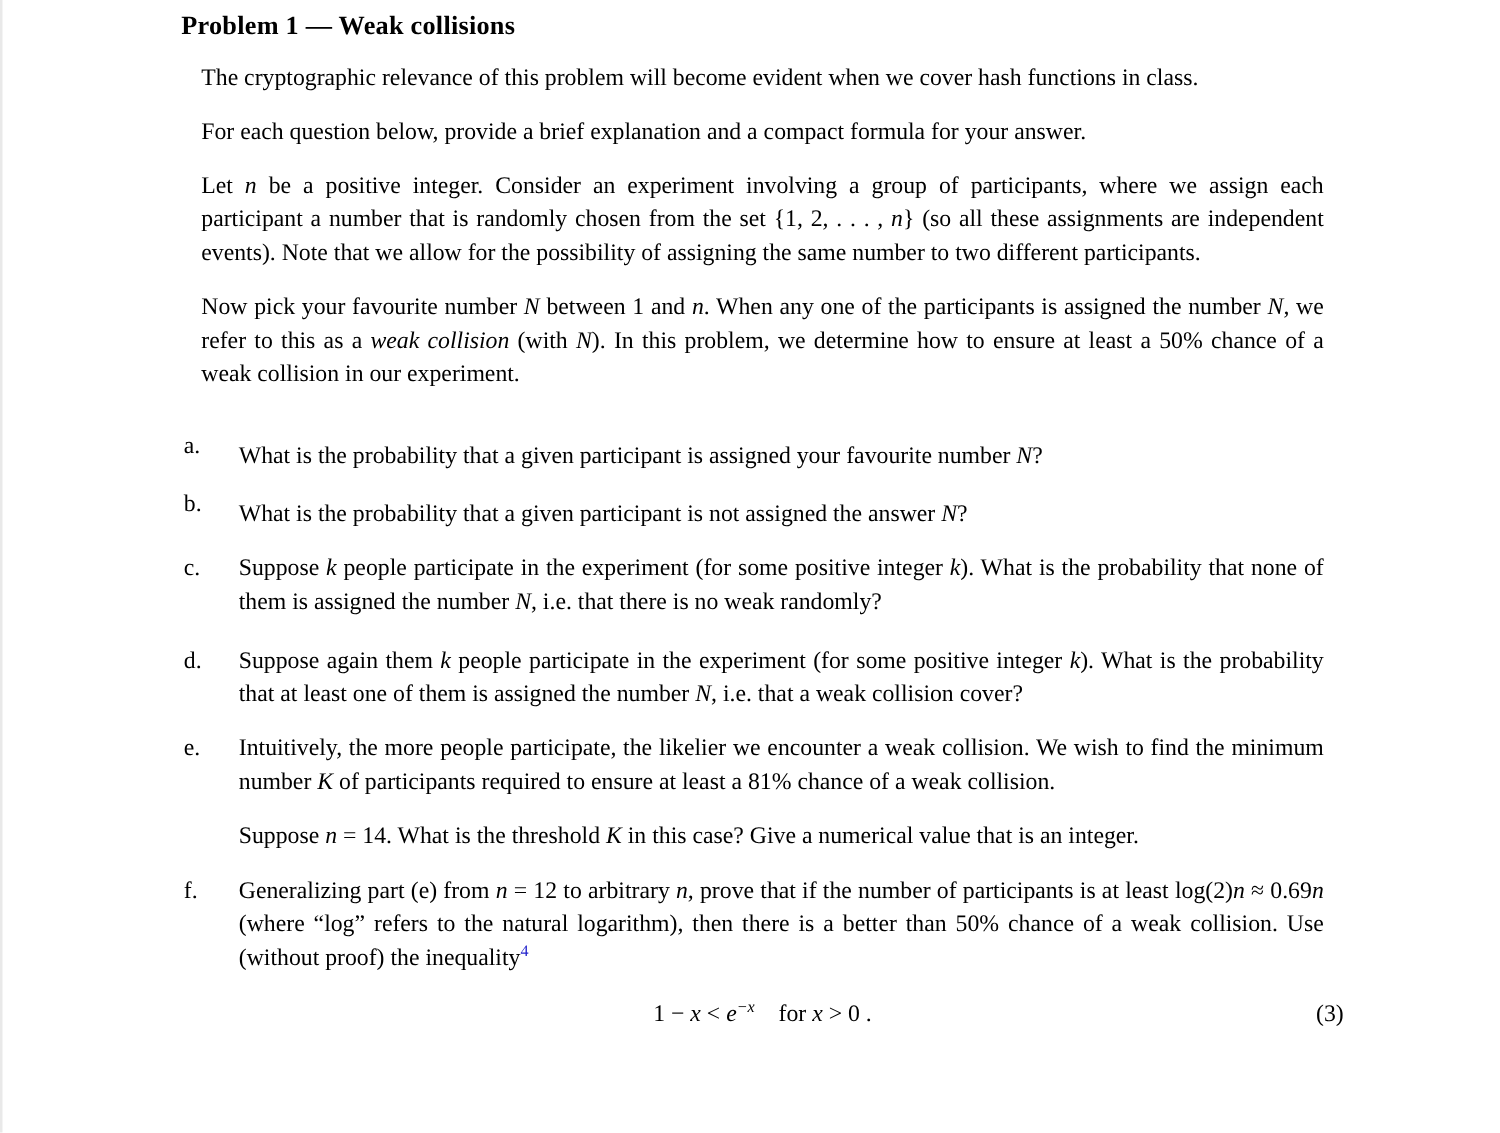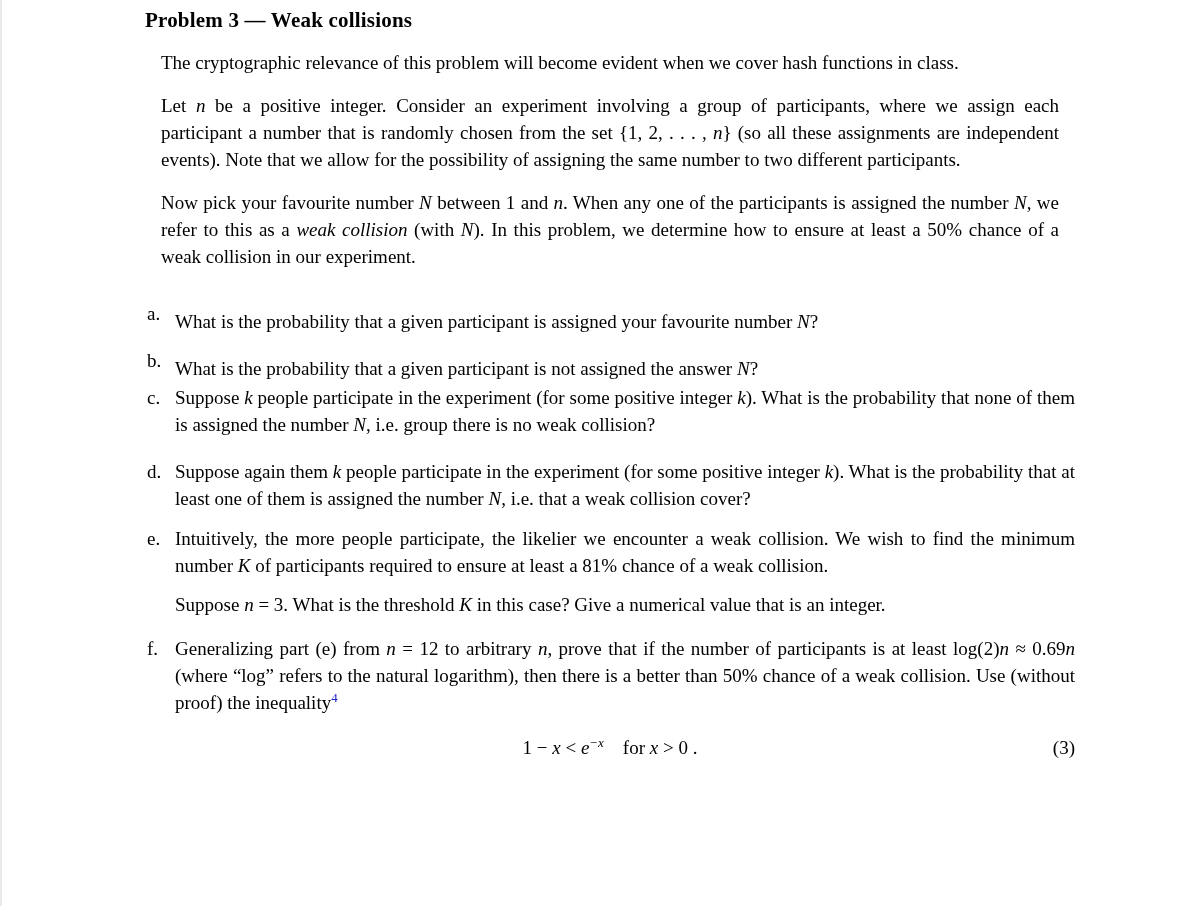--- a/index.html
+++ b/index.html
@@ -20,21 +20,21 @@
   }
   .title {
     font-size: 21px;
     font-weight: bold;
     margin: 0 0 16px 0;
     letter-spacing: 0.2px;
   }
   .para {
     font-size: 19px;
     line-height: 27px;
-    margin: 0;
+    margin: 16px;
     text-align: justify;
   }
   .intro .para { margin: 16px; }
   .items { margin: 0; }
   .item {
     position: relative;
     padding-left: 30px;
   }
   .item-label {
     position: absolute;
@@ -66,54 +66,55 @@
   }
   .eq-spacer { width: 42px; flex: 0 0 auto; }
   .eq-body { flex: 1 1 auto; text-align: center; }
   .eq-number { width: 42px; flex: 0 0 auto; text-align: right; }
 </style>
 </head>
 <body>
 
 <div class="page">
 
-  <h1 class="title">Problem 3 — Weak collisions</h1>
+  <h1 class="title">Problem 1 — Weak collisions</h1>
 
   <div class="intro">
     <p class="para"><span>The cryptographic relevance of this problem will become evident when we cover hash functions in class.</span></p>
+    <p class="para"><span>For each question below, provide a brief explanation and a compact formula for your answer.</span></p>
     <p class="para"><span>Let </span><span class="seg-italic">n</span><span> be a positive integer. Consider an experiment involving a group of participants, where we assign each participant a number that is randomly chosen from the set {1, 2, . . . , </span><span class="seg-italic">n</span><span>} (so all these assignments are independent events). Note that we allow for the possibility of assigning the same number to two different participants.</span></p>
     <p class="para"><span>Now pick your favourite number </span><span class="seg-italic">N</span><span> between 1 and </span><span class="seg-italic">n</span><span>. When any one of the participants is assigned the number </span><span class="seg-italic">N</span><span>, we refer to this as a </span><span class="seg-italic">weak collision</span><span> (with </span><span class="seg-italic">N</span><span>). In this problem, we determine how to ensure at least a 50% chance of a weak collision in our experiment.</span></p>
   </div>
 
   <div class="items">
 
     <div class="item">
       <span class="item-label">a.</span>
       <p class="para"><span>What is the probability that a given participant is assigned your favourite number </span><span class="seg-italic">N</span><span>?</span></p>
     </div>
 
     <div class="item">
       <span class="item-label">b.</span>
       <p class="para"><span>What is the probability that a given participant is not assigned the answer </span><span class="seg-italic">N</span><span>?</span></p>
     </div>
 
     <div class="item">
       <span class="item-label">c.</span>
-      <p class="para"><span>Suppose </span><span class="seg-italic">k</span><span> people participate in the experiment (for some positive integer </span><span class="seg-italic">k</span><span>). What is the probability that none of them is assigned the number </span><span class="seg-italic">N</span><span>, i.e. group there is no weak collision?</span></p>
+      <p class="para"><span>Suppose </span><span class="seg-italic">k</span><span> people participate in the experiment (for some positive integer </span><span class="seg-italic">k</span><span>). What is the probability that none of them is assigned the number </span><span class="seg-italic">N</span><span>, i.e. that there is no weak randomly?</span></p>
     </div>
 
     <div class="item">
       <span class="item-label">d.</span>
       <p class="para"><span>Suppose again them </span><span class="seg-italic">k</span><span> people participate in the experiment (for some positive integer </span><span class="seg-italic">k</span><span>). What is the probability that at least one of them is assigned the number </span><span class="seg-italic">N</span><span>, i.e. that a weak collision cover?</span></p>
     </div>
 
     <div class="item">
       <span class="item-label">e.</span>
       <p class="para"><span>Intuitively, the more people participate, the likelier we encounter a weak collision. We wish to find the minimum number </span><span class="seg-italic">K</span><span> of participants required to ensure at least a 81% chance of a weak collision.</span></p>
-      <p class="para"><span>Suppose </span><span class="seg-italic">n</span><span> = 3. What is the threshold </span><span class="seg-italic">K</span><span> in this case? Give a numerical value that is an integer.</span></p>
+      <p class="para"><span>Suppose </span><span class="seg-italic">n</span><span> = 14. What is the threshold </span><span class="seg-italic">K</span><span> in this case? Give a numerical value that is an integer.</span></p>
     </div>
 
     <div class="item">
       <span class="item-label">f.</span>
       <p class="para"><span>Generalizing part (e) from </span><span class="seg-italic">n</span><span> = 12 to arbitrary </span><span class="seg-italic">n</span><span>, prove that if the number of participants is at least log(2)</span><span class="seg-italic">n</span><span> ≈ 0.69</span><span class="seg-italic">n</span><span> (where “log” refers to the natural logarithm), then there is a better than 50% chance of a weak collision. Use (without proof) the inequality</span><sup class="seg-suplink">4</sup></p>
     </div>
 
   </div>
 
   <div class="equation">

